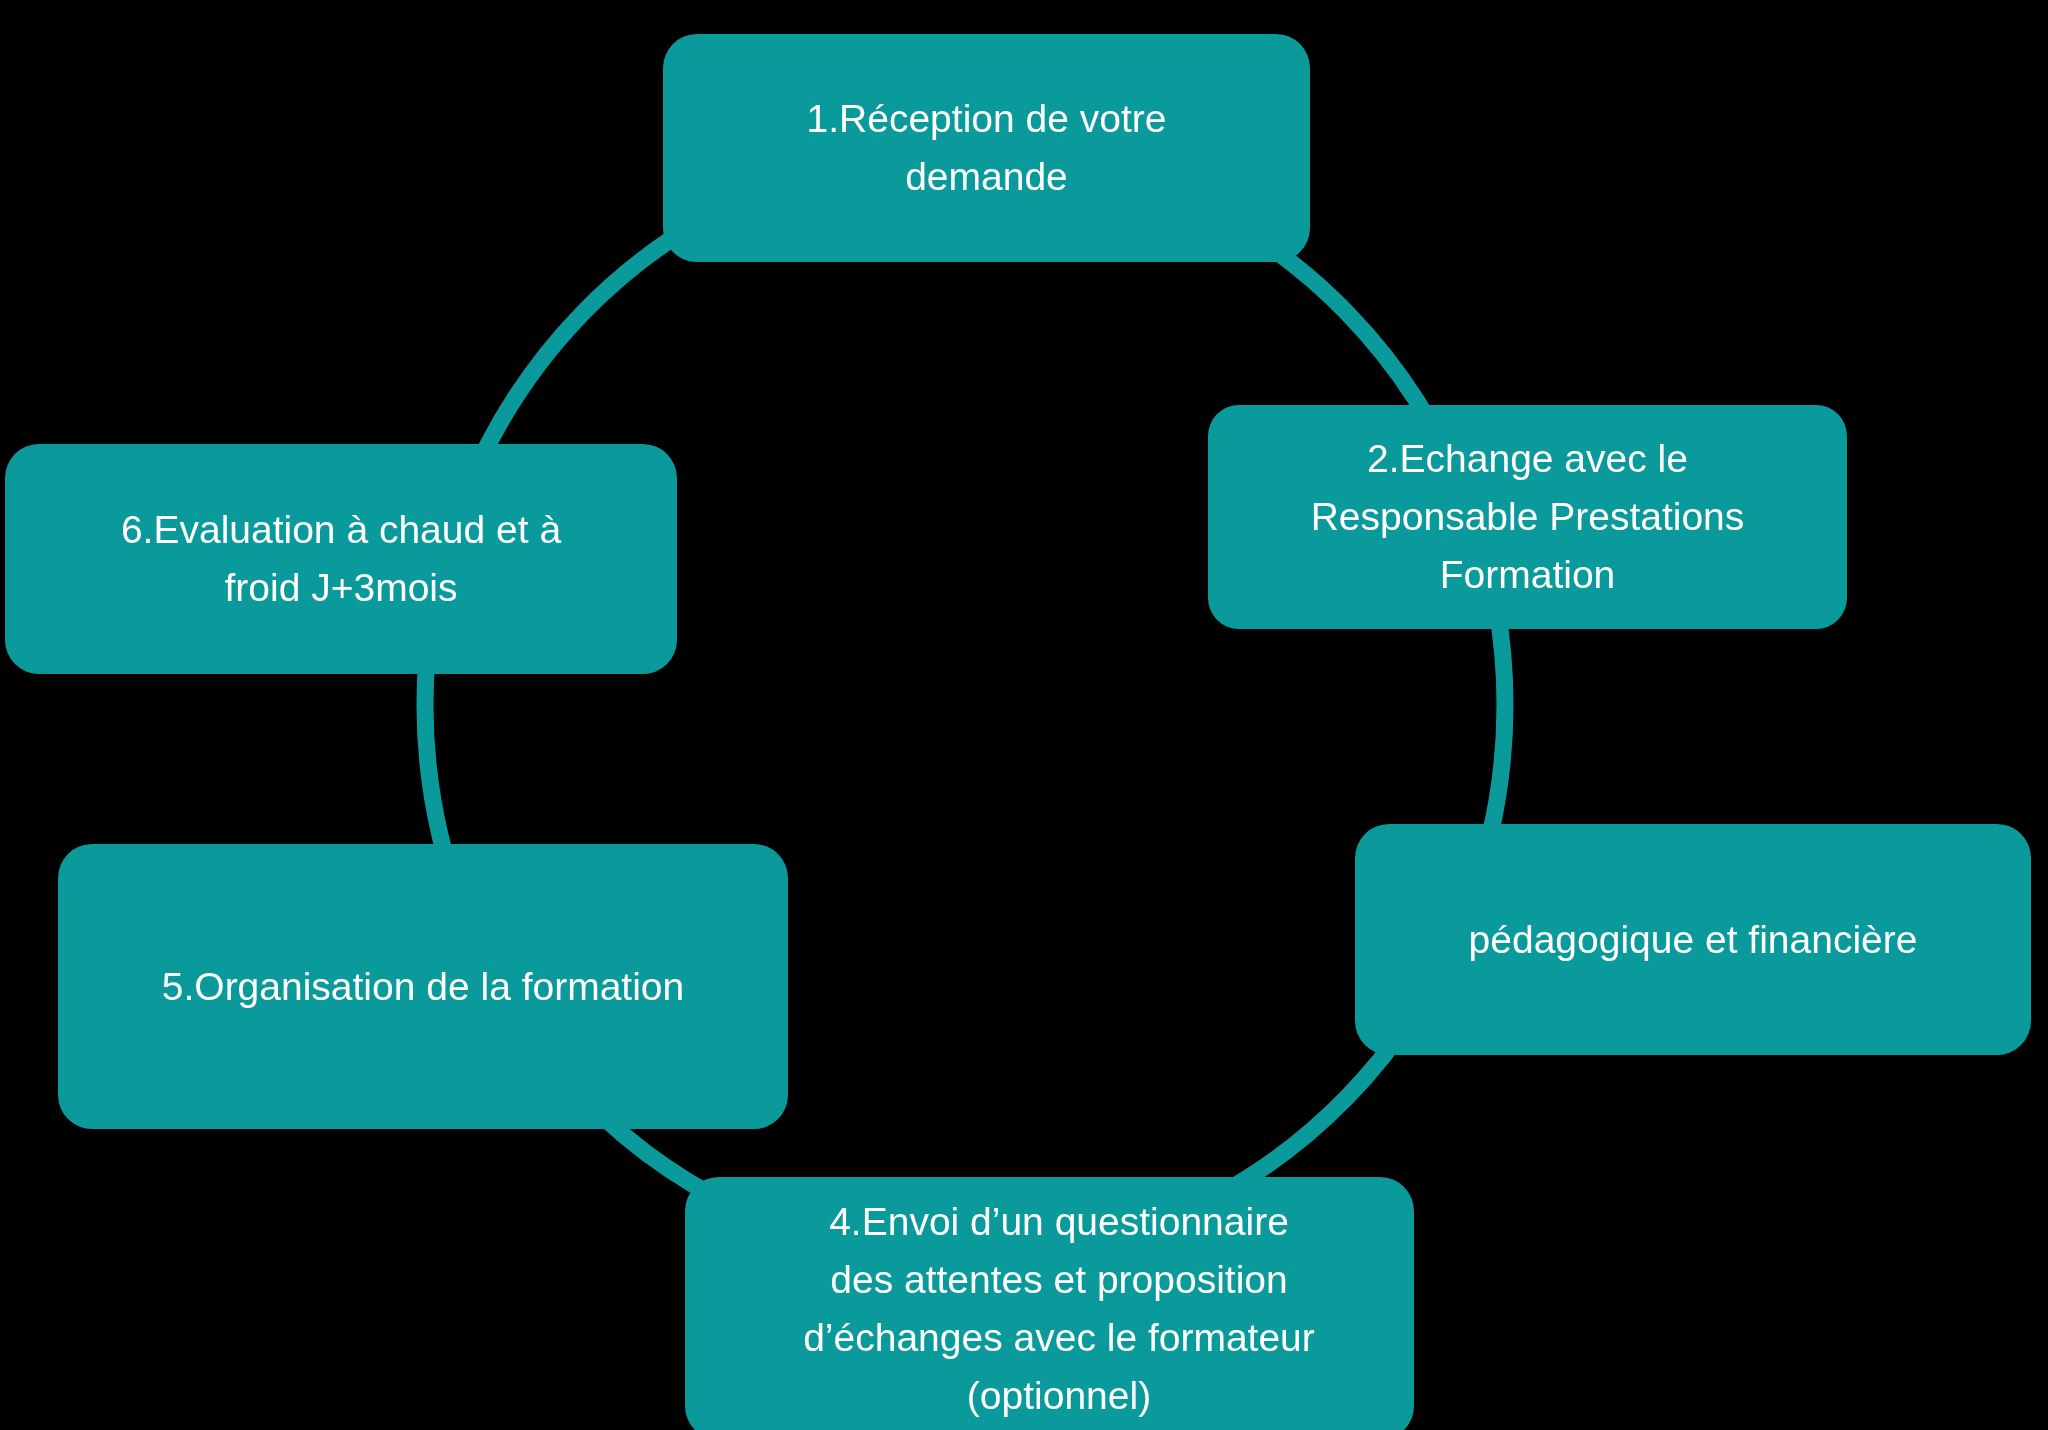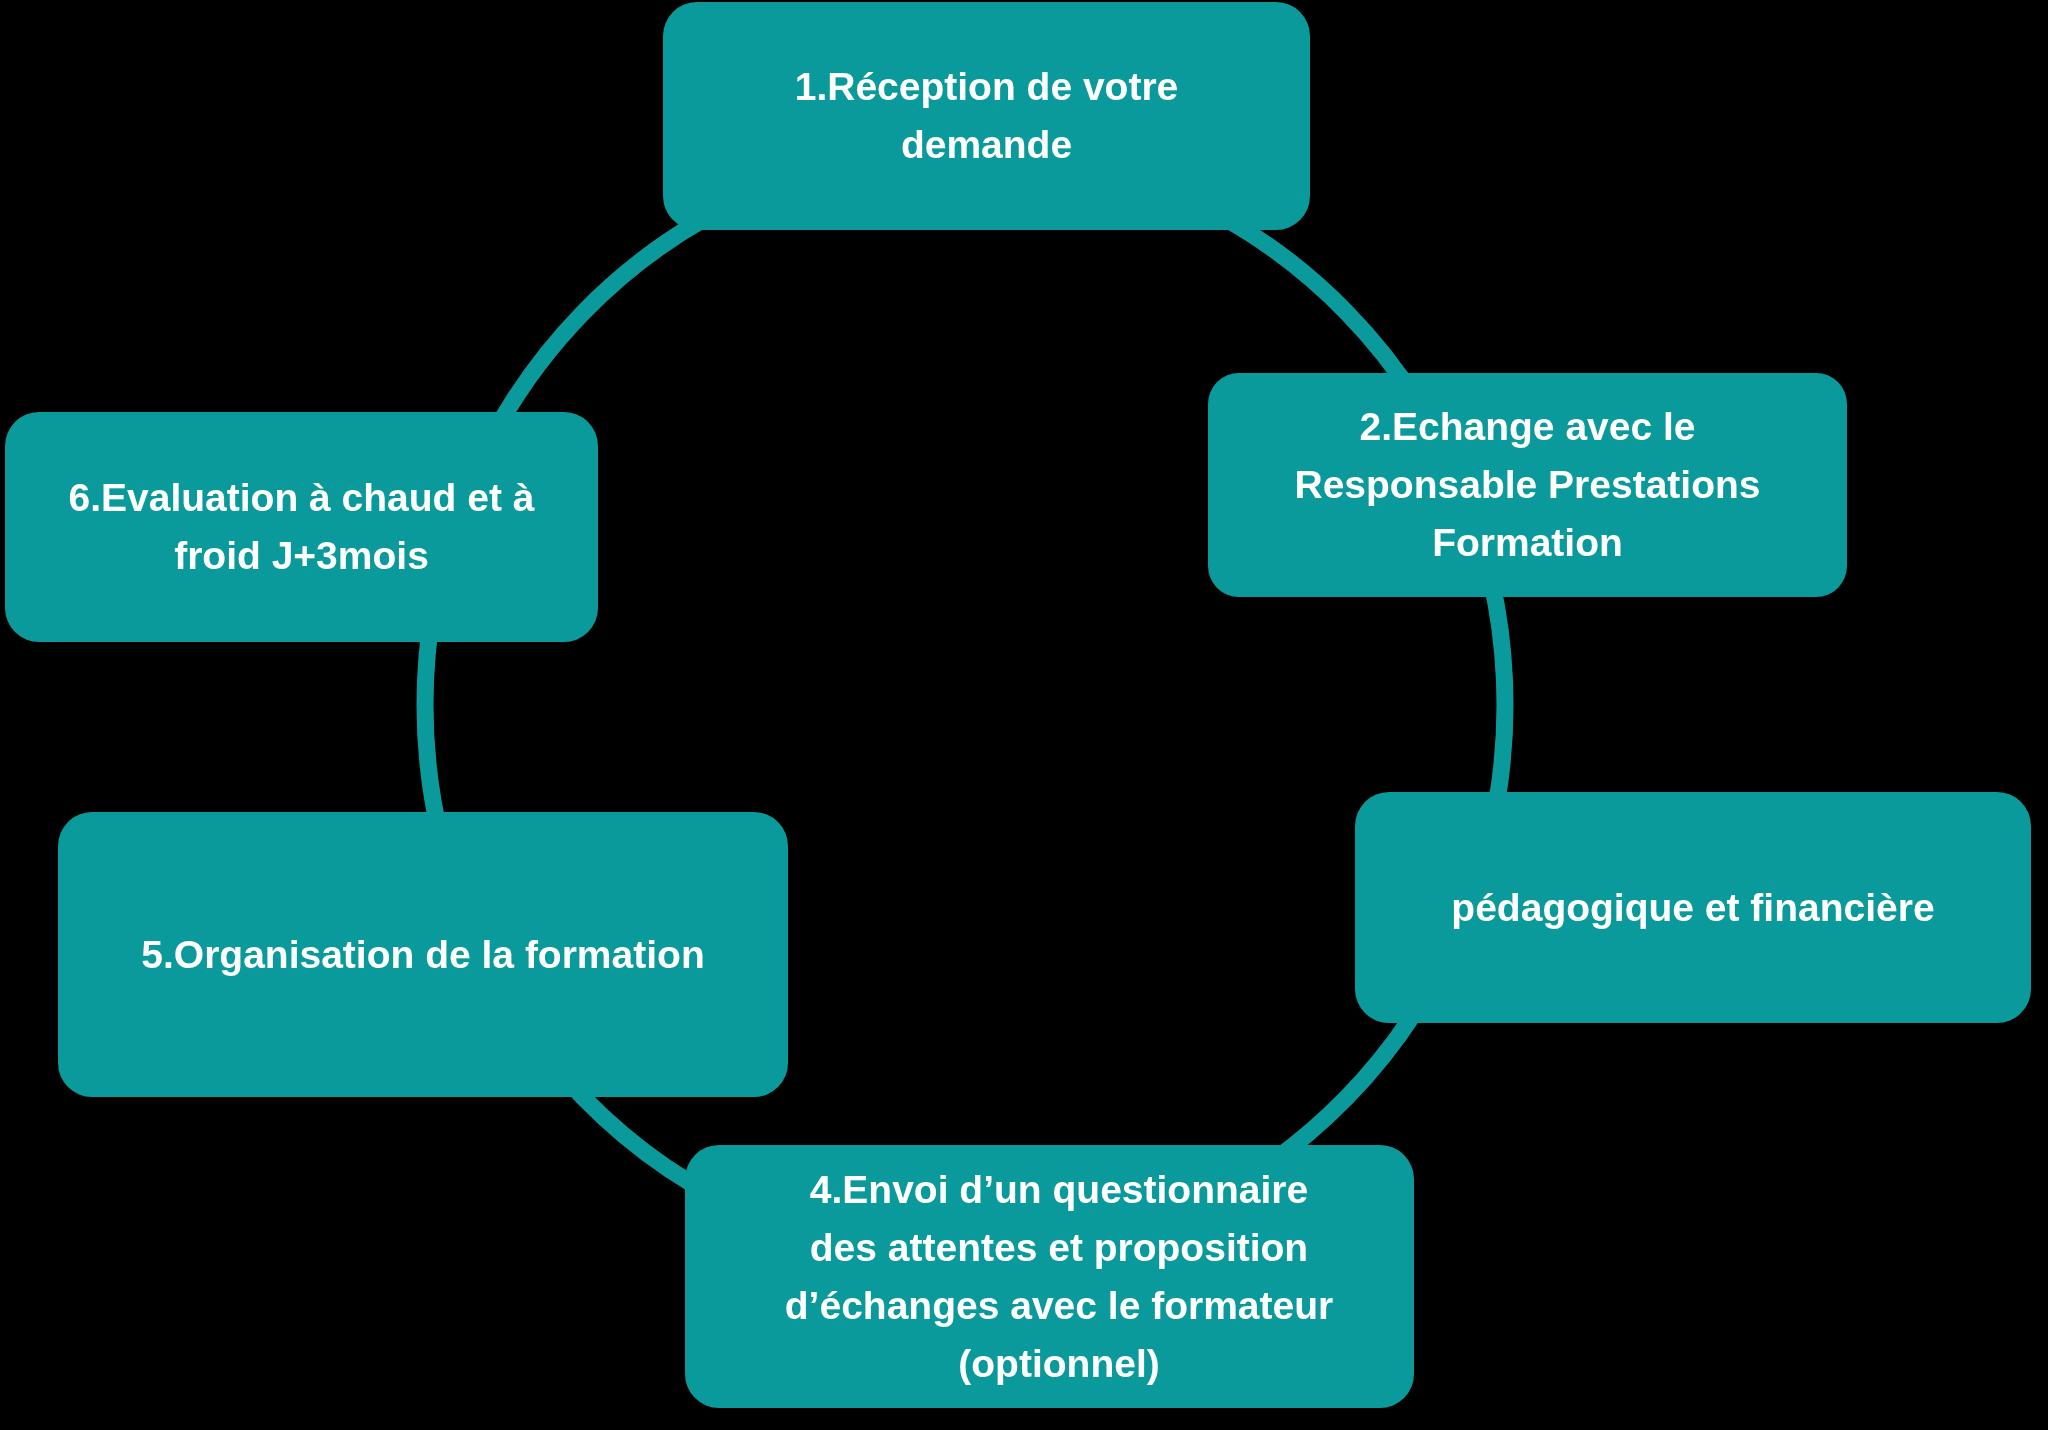--- a/index.html
+++ b/index.html
@@ -19,37 +19,38 @@
   .ring{
     position:absolute;
     left:0;top:0;
     width:2048px;height:1430px;
   }
   .step-box{
     position:absolute;
     background:var(--teal);
     border-radius:34px;
     color:var(--text);
-    font-weight:700;
+    font-weight:400;
     font-size:39px;
     line-height:58px;
     display:flex;
     flex-direction:column;
     align-items:center;
     justify-content:center;
     text-align:center;
+    margin-top:32px;
   }
   .step-line{white-space:nowrap;}
   
   .box1{left:663px;  top:2px;    width:647px; height:228px;}
   .box2{left:1208px; top:373px;  width:639px; height:224px;border-radius:31px;}
   .box3{left:1355px; top:792px;  width:676px; height:231px;}
   .box4{left:685px;  top:1145px; width:710px; height:263px;padding-left:19px;}
   .box5{left:58px;   top:812px;  width:730px; height:285px;}
-  .box6{left:5px;    top:412px;  width:593px; height:230px;}
+  .box6{left:5px;    top:412px;  width:672px; height:230px;}
 </style>
 </head>
 <body>
 
 <div class="canvas">
 
   <svg class="ring" viewBox="0 0 2048 1430" xmlns="http://www.w3.org/2000/svg" aria-hidden="true">
     <ellipse cx="965" cy="705" rx="540" ry="555" fill="none" stroke="#0B9A9B" stroke-width="17"></ellipse>
   </svg>
 

